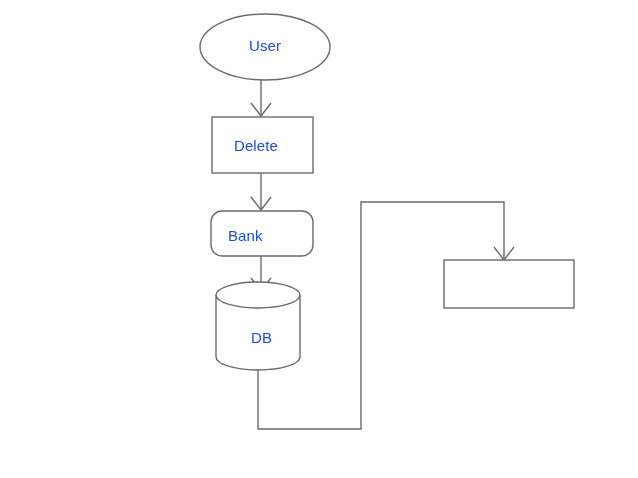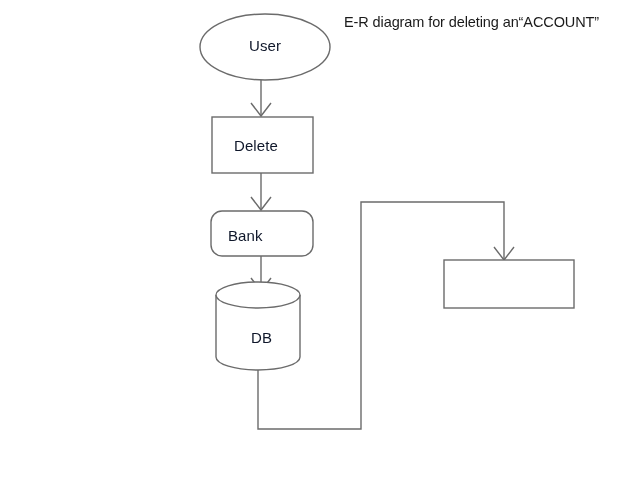--- a/index.html
+++ b/index.html
@@ -27,21 +27,21 @@
   #diagram-svg {
     position: absolute;
     left: 0;
     top: 0;
     width: 638px;
     height: 478px;
   }
 
   .node-label {
     position: absolute;
-    color: #0f172a;
+    color: #1d4ed8;
     font-family: "Liberation Sans", sans-serif;
     font-size: 15px;
     line-height: 19px;
     white-space: pre;
     letter-spacing: 0.1px;
   }
 
   #title-text {
     position: absolute;
     left: 344px;
@@ -86,21 +86,20 @@
       <path d="M216,295 L216,357 A42,13 0 0 0 300,357 L300,295" fill="#ffffff"></path>
       <ellipse cx="258" cy="295" rx="42" ry="13" fill="#ffffff"></ellipse>
 
       <polyline points="258,370 258,429 361,429 361,202 504,202 504,260"></polyline>
       <polyline points="494,247 504,260 514,247"></polyline>
 
       <rect x="444" y="260" width="130" height="48" fill="#ffffff"></rect>
     </g>
   </svg>
 
-  <div id="title-text">E-R diagram for deleting an“ACCOUNT”</div>
 
   <div class="node-label" id="label-user">User</div>
 
   <div class="node-label" id="label-delete">Delete</div>
 
   <div class="node-label" id="label-bank">Bank</div>
 
   <div class="node-label" id="label-db">DB</div>
 
 

